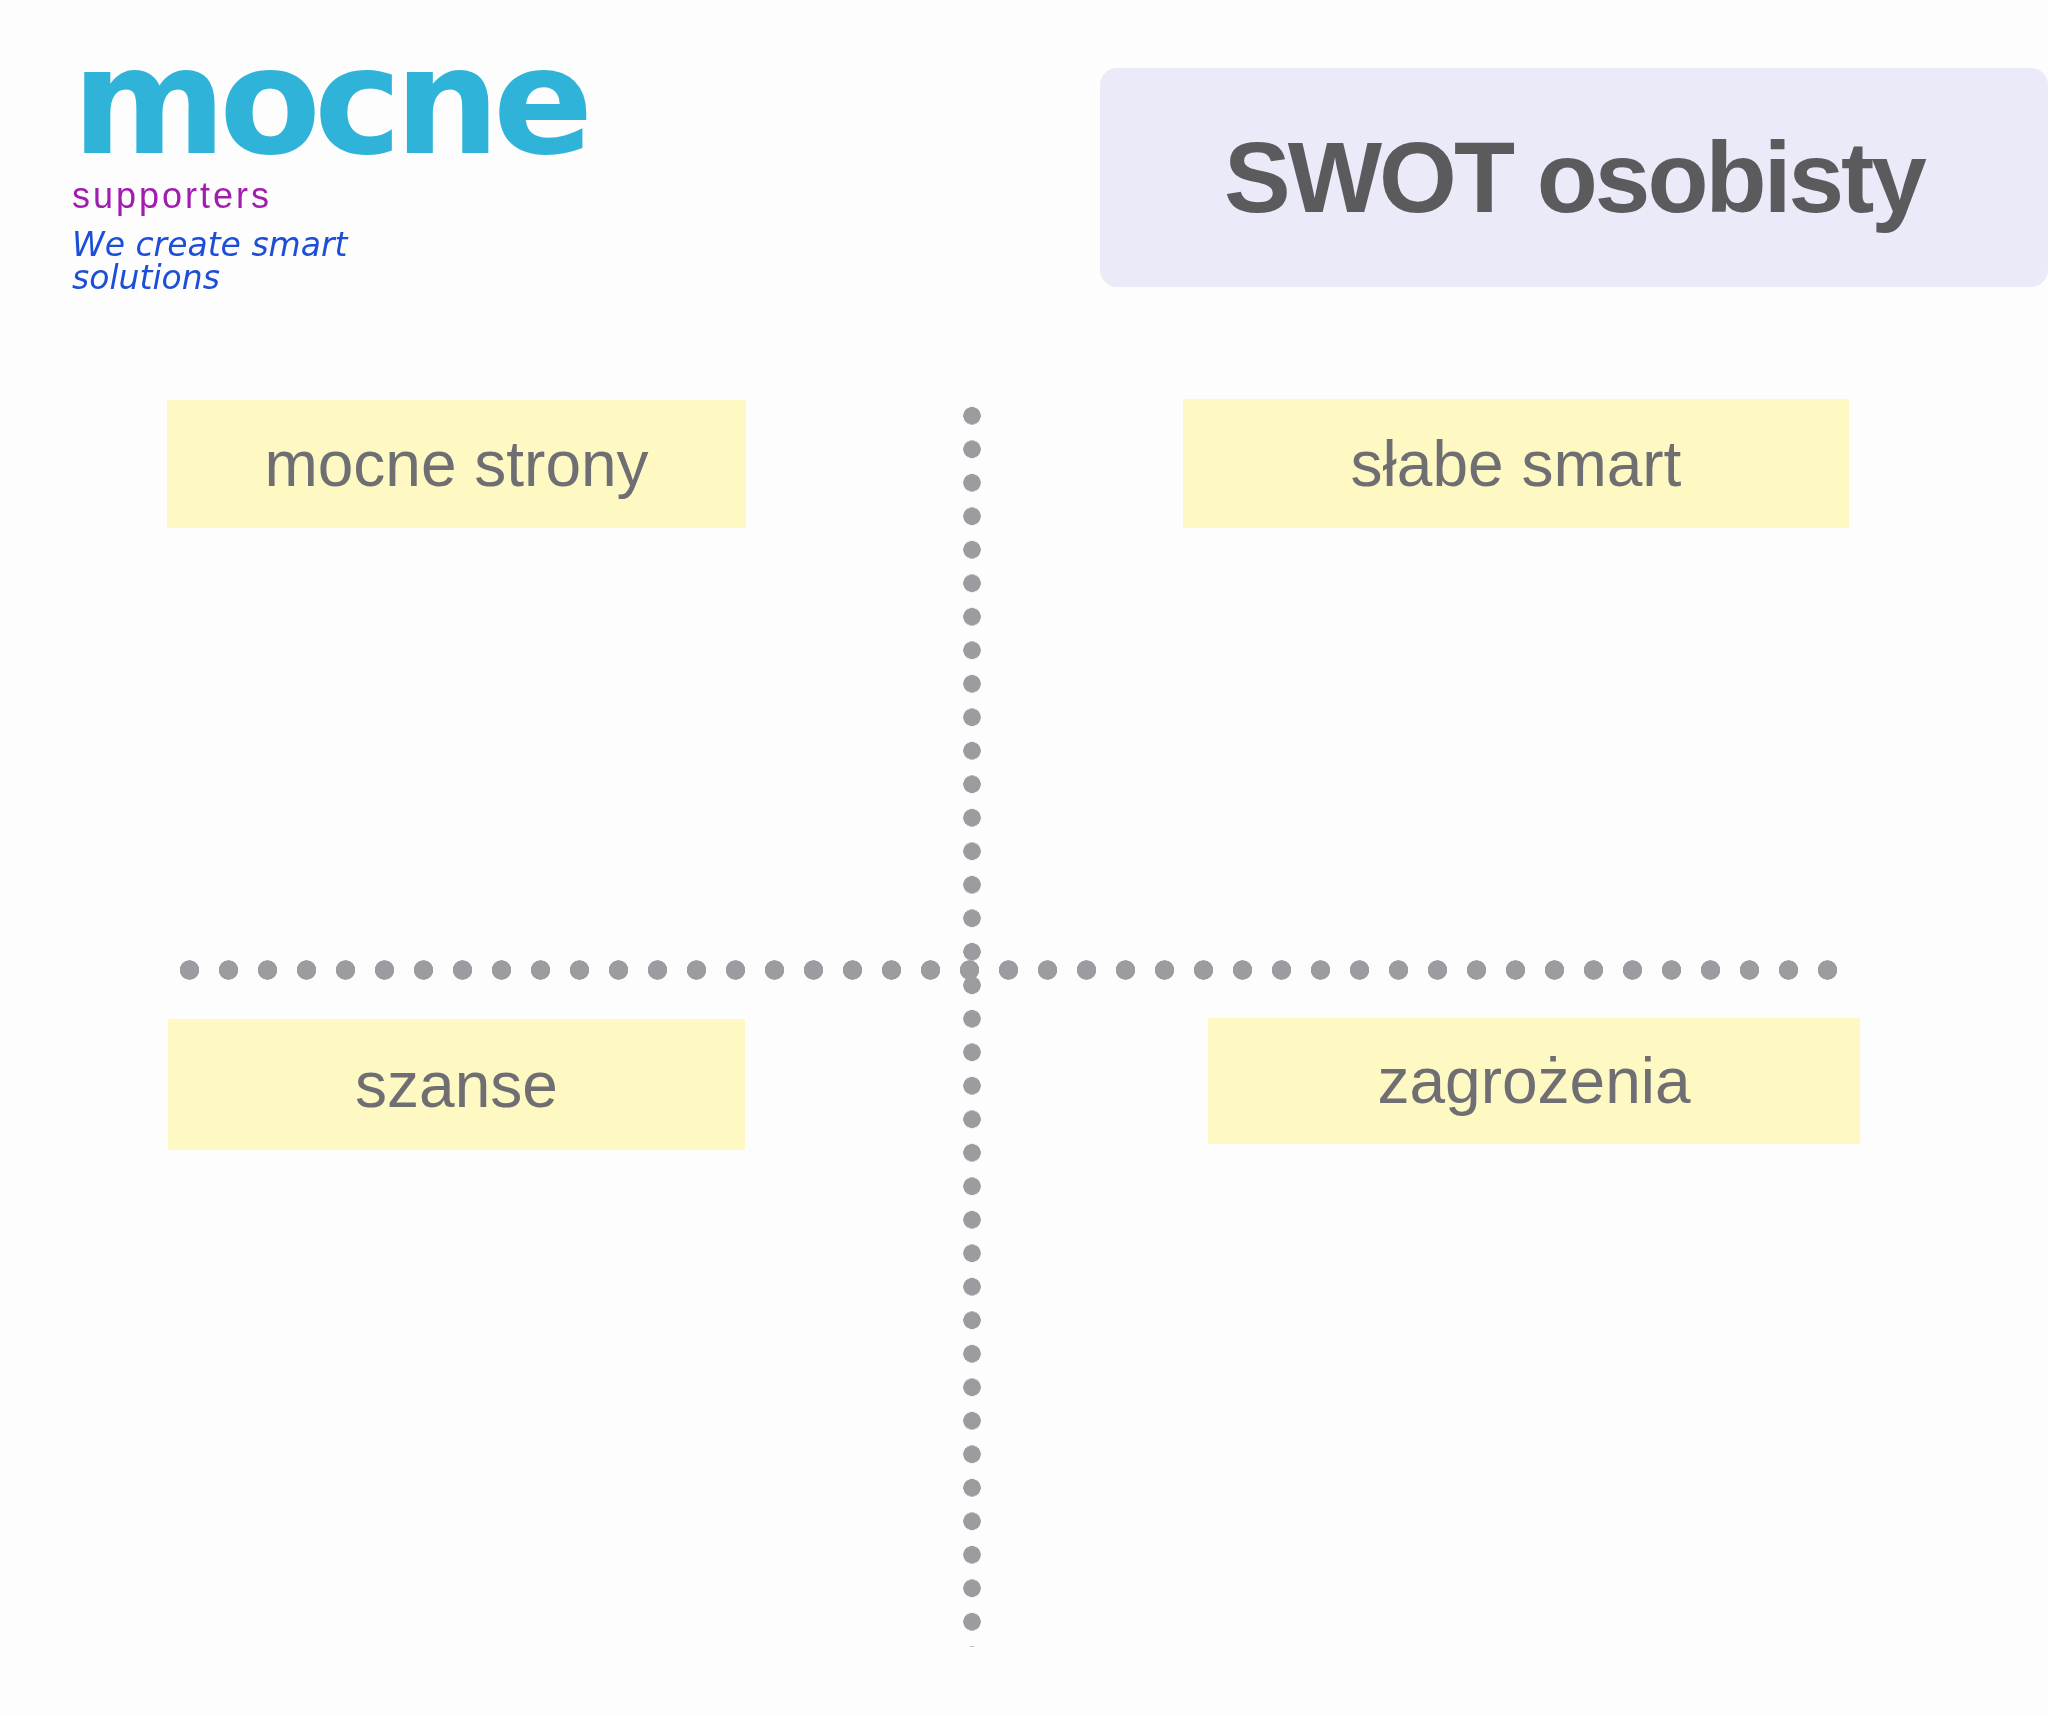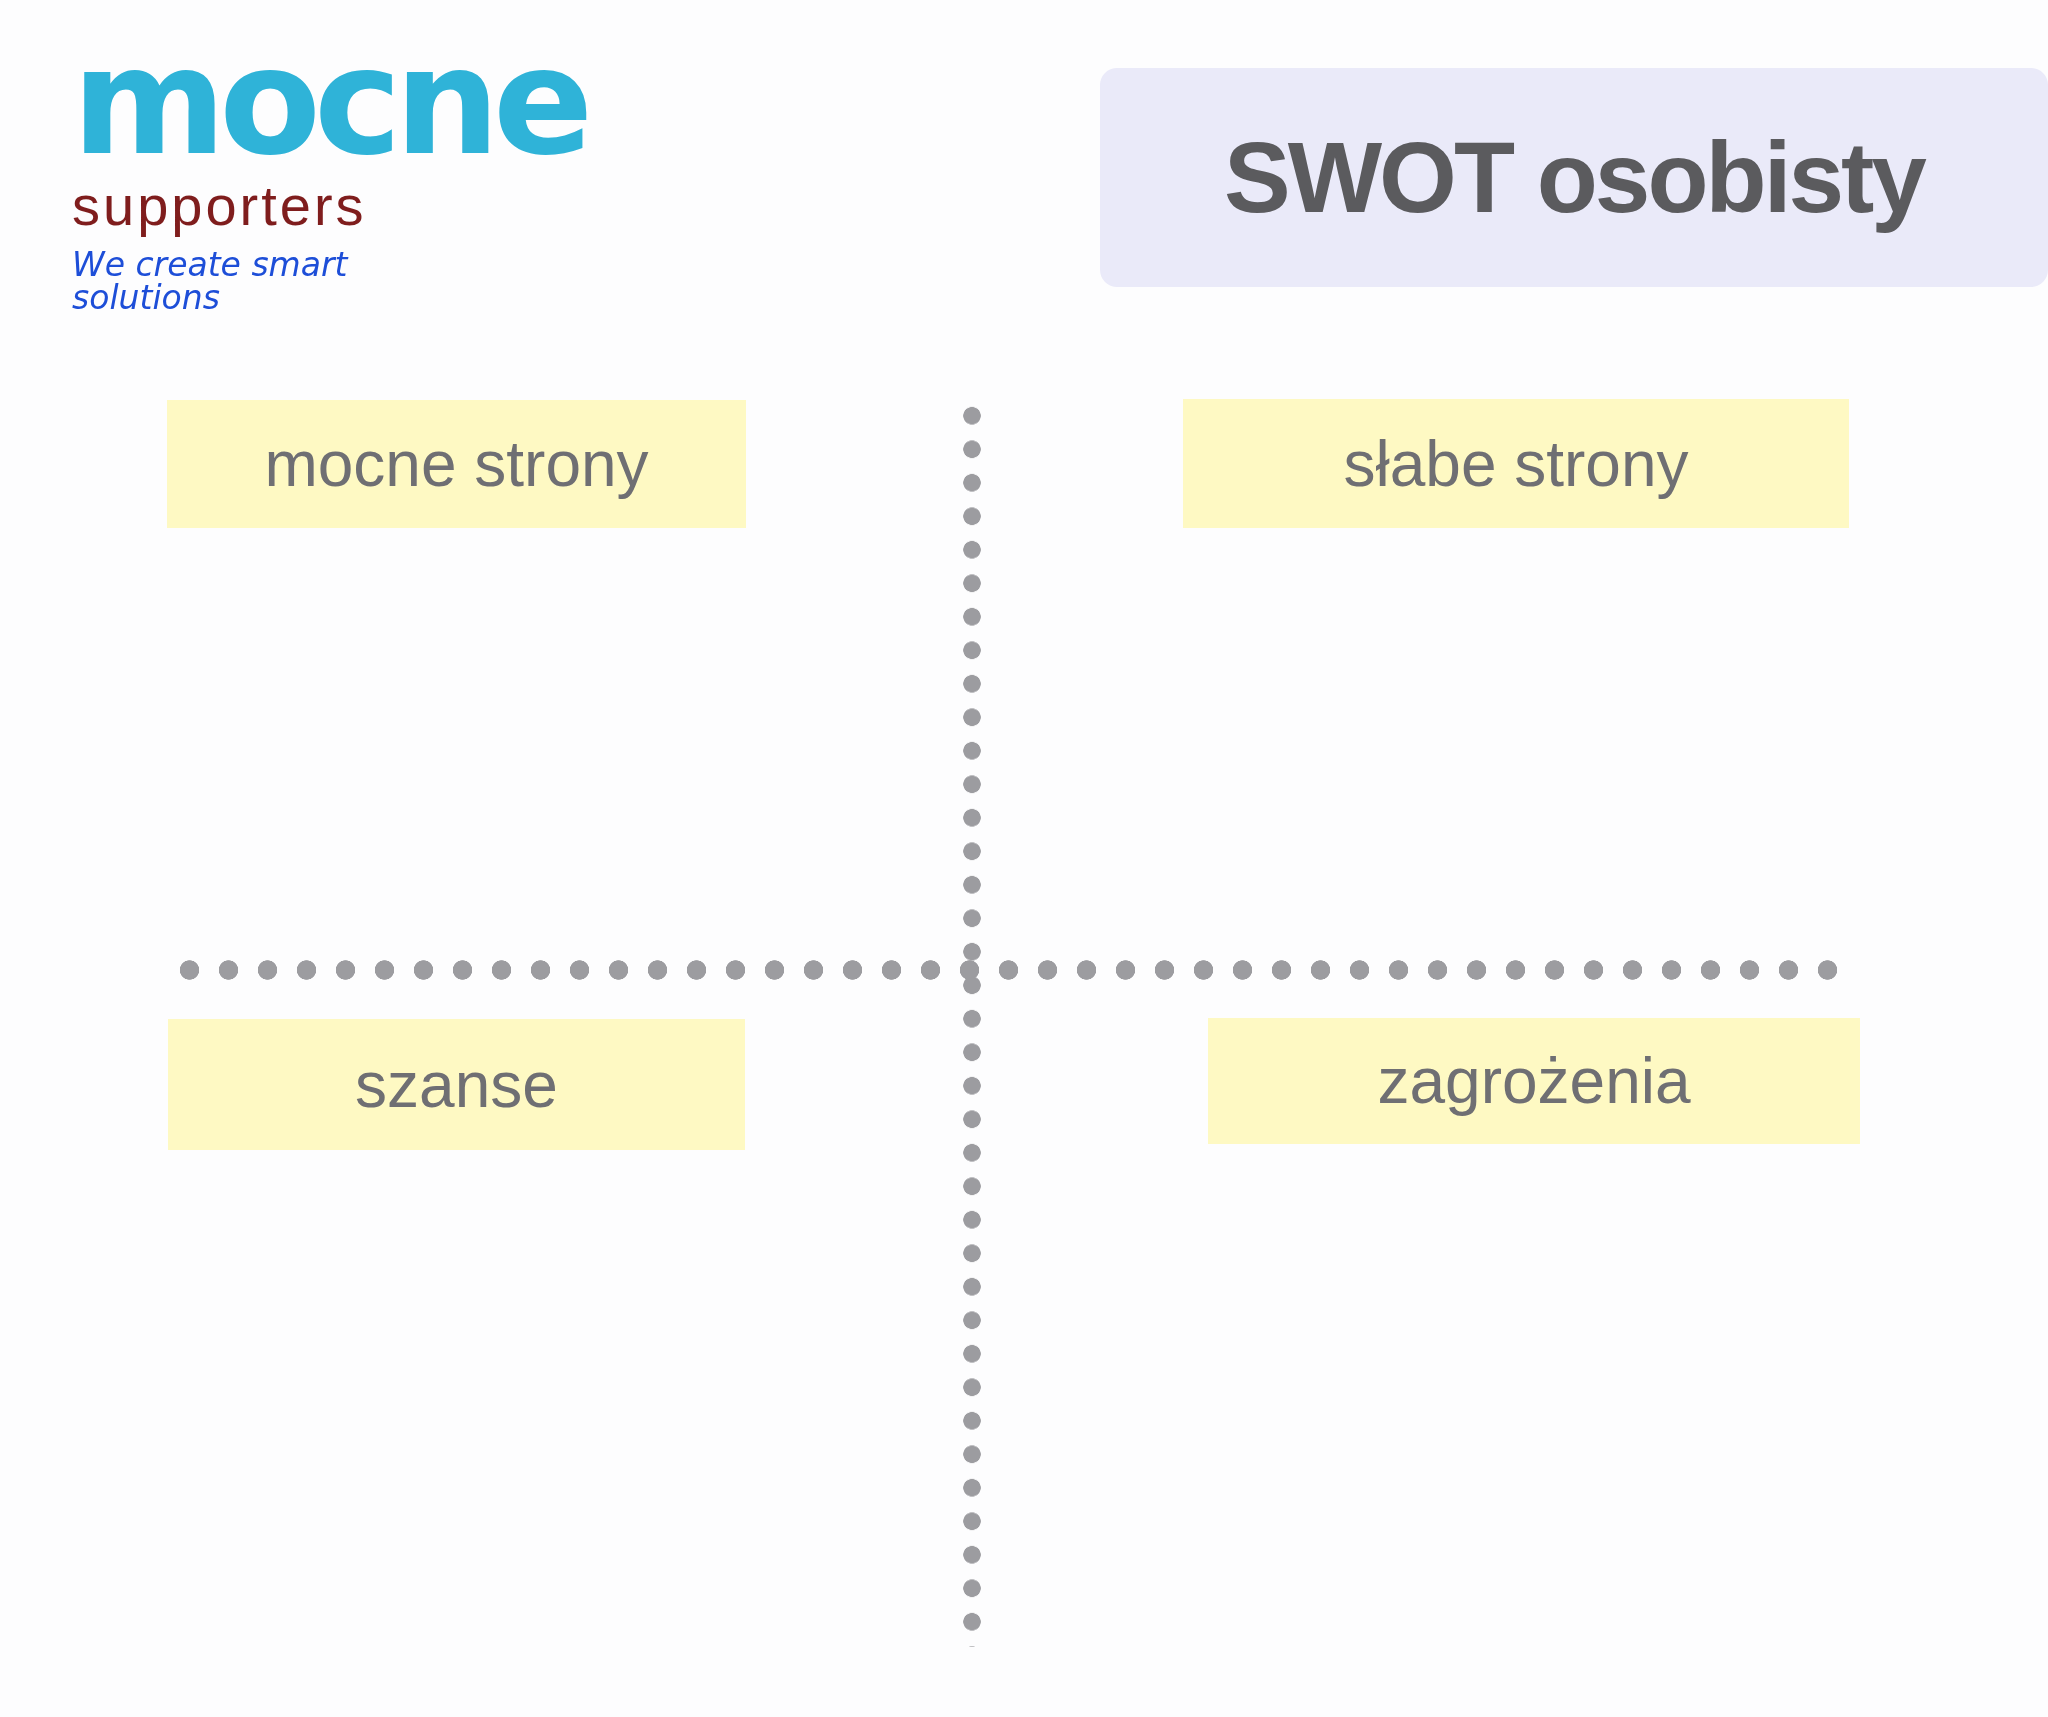--- a/index.html
+++ b/index.html
@@ -25,22 +25,22 @@
   }
   .logo-brand {
     color: #2FB3D8;
     font-size: 148px;
     font-weight: bold;
     line-height: 1.0;
     letter-spacing: -7px;
     font-family: "DejaVu Sans", sans-serif;
   }
   .logo-sub {
-    color: #7f1d1d;
-    font-size: 56px;
+    color: #a21caf;
+    font-size: 36px;
     font-weight: 300;
     letter-spacing: 3px;
     line-height: 1.0;
     margin-top: 2px;
     font-family: "Liberation Sans", sans-serif;
   }
   .logo-tagline {
     color: #1d4ed8;
     font-size: 33px;
     font-style: italic;
@@ -127,21 +127,21 @@
   </div>
 
   <div class="axis-h"></div>
   <div class="axis-v"></div>
 
   <div class="quad-label quad-tl">
     <span>mocne strony</span>
   </div>
 
   <div class="quad-label quad-tr">
-    <span>słabe strony</span>
+    <span>słabe smart</span>
   </div>
 
   <div class="quad-label quad-bl">
     <span>szanse</span>
   </div>
 
   <div class="quad-label quad-br">
     <span>zagrożenia</span>
   </div>
 

